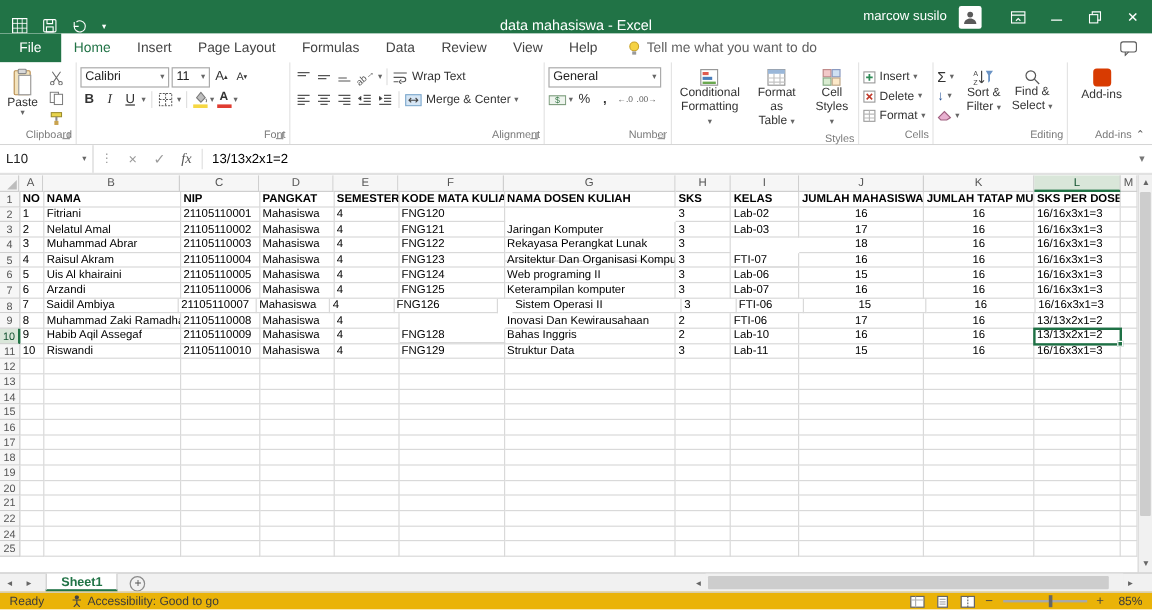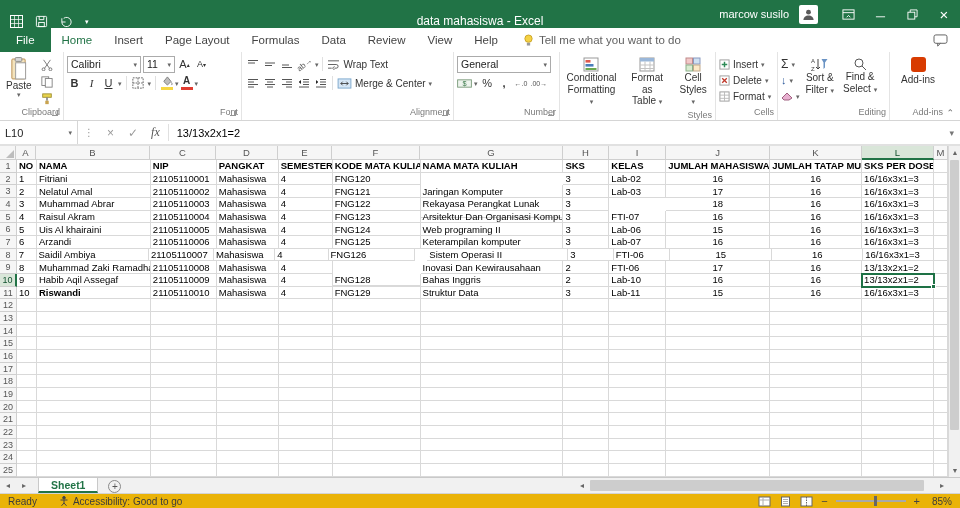--- a/index.html
+++ b/index.html
@@ -527,21 +527,21 @@
     </div>
     <div id="grid-body">
         <div class="grow">
           <div class="rh">1</div>
           <div class="cell bold" style="width: 20px;">NO</div>
           <div class="cell bold" style="width: 114px;">NAMA</div>
           <div class="cell bold" style="width: 66px;">NIP</div>
           <div class="cell bold" style="width: 62px;">PANGKAT</div>
           <div class="cell bold" style="width: 54px;">SEMESTER</div>
           <div class="cell bold" style="width: 88px;">KODE MATA KULIAH</div>
-          <div class="cell bold" style="width: 143px;">NAMA MATA KULIAH</div>
+          <div class="cell bold" style="width: 143px;">NAMA DOSEN KULIAH</div>
           <div class="cell bold" style="width: 46px;">SKS</div>
           <div class="cell bold" style="width: 57px;">KELAS</div>
           <div class="cell bold" style="width: 104px;">JUMLAH MAHASISWA</div>
           <div class="cell bold" style="width: 92px;">JUMLAH TATAP MUKA</div>
           <div class="cell bold" style="width: 72px;">SKS PER DOSEN</div>
           <div class="cell bold" style="width: 14px;"></div>
         </div>
         <div class="grow">
           <div class="rh">2</div>
           <div class="cell" style="width: 20px;">1</div>
@@ -682,21 +682,21 @@
           <div class="cell" style="width: 46px;">2</div>
           <div class="cell" style="width: 57px;">Lab-10</div>
           <div class="cell center" style="width: 104px;">16</div>
           <div class="cell center" style="width: 92px;">16</div>
           <div class="cell sel" style="width: 72px;">13/13x2x1=2<span class="fill-handle"></span></div>
           <div class="cell" style="width: 14px;"></div>
         </div>
         <div class="grow">
           <div class="rh">11</div>
           <div class="cell" style="width: 20px;">10</div>
-          <div class="cell" style="width: 114px; font-weight: bold;">Riswandi</div>
+          <div class="cell" style="width: 114px;">Riswandi</div>
           <div class="cell" style="width: 66px;">21105110010</div>
           <div class="cell" style="width: 62px;">Mahasiswa</div>
           <div class="cell" style="width: 54px;">4</div>
           <div class="cell" style="width: 88px;">FNG129</div>
           <div class="cell" style="width: 143px;">Struktur Data</div>
           <div class="cell" style="width: 46px;">3</div>
           <div class="cell" style="width: 57px;">Lab-11</div>
           <div class="cell center" style="width: 104px;">15</div>
           <div class="cell center" style="width: 92px;">16</div>
           <div class="cell" style="width: 72px;">16/16x3x1=3</div>
@@ -857,36 +857,20 @@
           <div class="cell" style="width: 143px;"></div>
           <div class="cell" style="width: 46px;"></div>
           <div class="cell" style="width: 57px;"></div>
           <div class="cell center" style="width: 104px;"></div>
           <div class="cell center" style="width: 92px;"></div>
           <div class="cell" style="width: 72px;"></div>
           <div class="cell" style="width: 14px;"></div>
         </div>
         <div class="grow">
           <div class="rh">22</div>
-          <div class="cell" style="width: 20px;"></div>
-          <div class="cell" style="width: 114px;"></div>
-          <div class="cell" style="width: 66px;"></div>
-          <div class="cell" style="width: 62px;"></div>
-          <div class="cell" style="width: 54px;"></div>
-          <div class="cell" style="width: 88px;"></div>
-          <div class="cell" style="width: 143px;"></div>
-          <div class="cell" style="width: 46px;"></div>
-          <div class="cell" style="width: 57px;"></div>
-          <div class="cell center" style="width: 104px;"></div>
-          <div class="cell center" style="width: 92px;"></div>
-          <div class="cell" style="width: 72px;"></div>
-          <div class="cell" style="width: 14px;"></div>
-        </div>
-        <div class="grow">
-          <div class="rh">23</div>
           <div class="cell" style="width: 20px;"></div>
           <div class="cell" style="width: 114px;"></div>
           <div class="cell" style="width: 66px;"></div>
           <div class="cell" style="width: 62px;"></div>
           <div class="cell" style="width: 54px;"></div>
           <div class="cell" style="width: 88px;"></div>
           <div class="cell" style="width: 143px;"></div>
           <div class="cell" style="width: 46px;"></div>
           <div class="cell" style="width: 57px;"></div>
           <div class="cell center" style="width: 104px;"></div>

